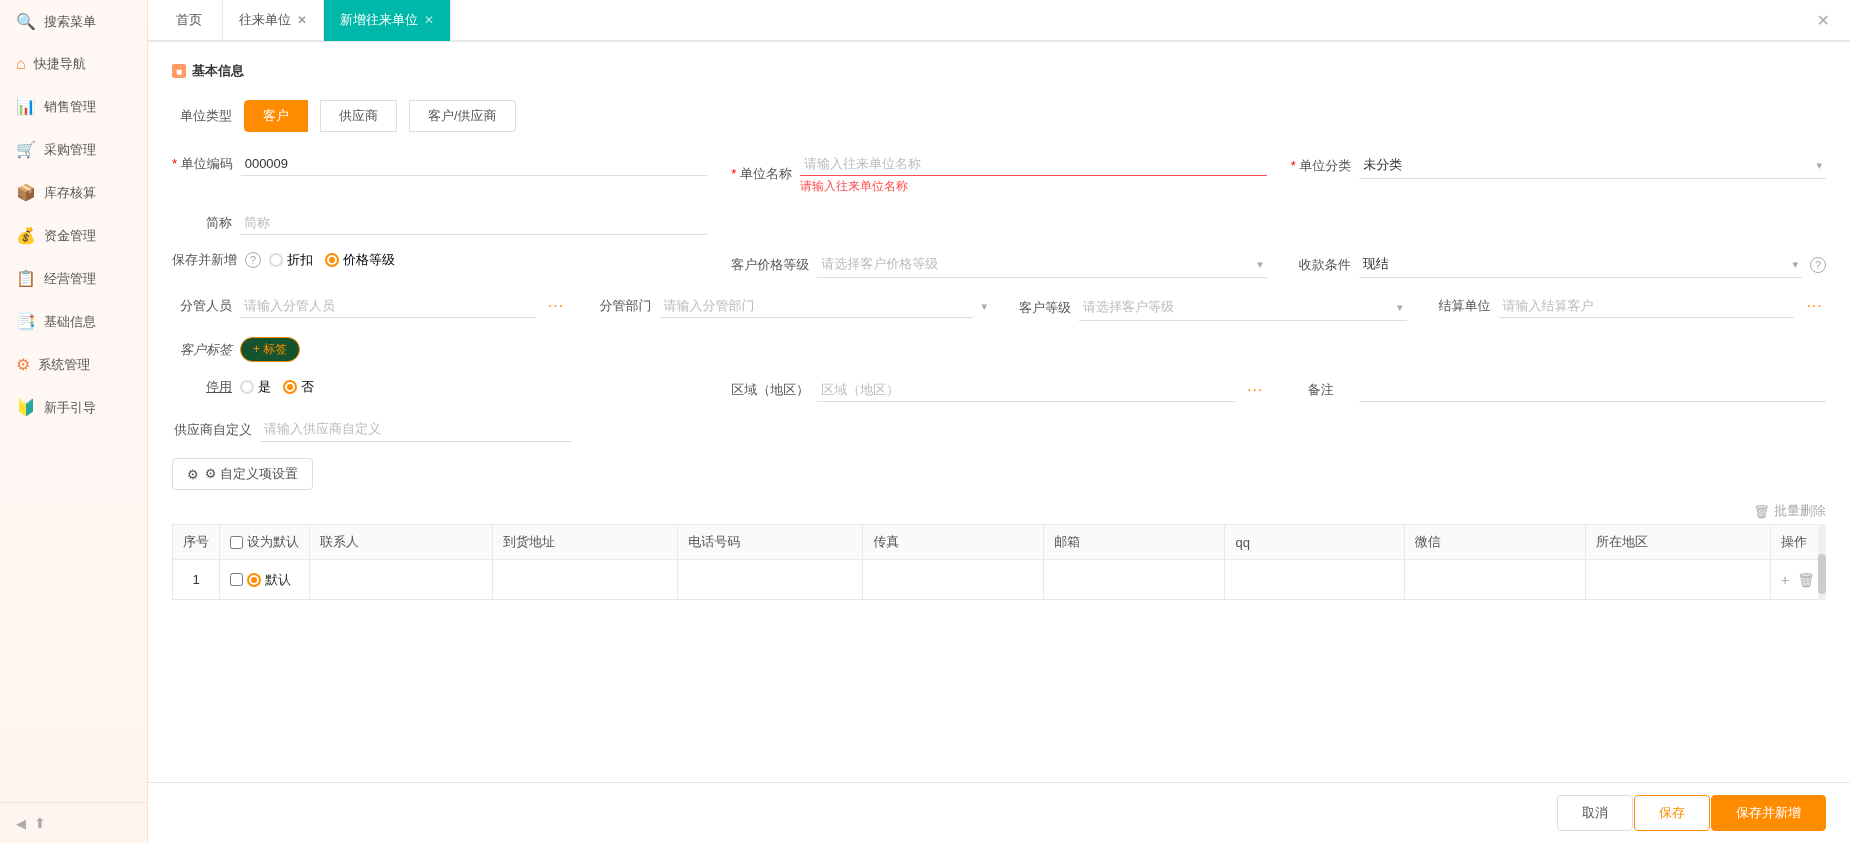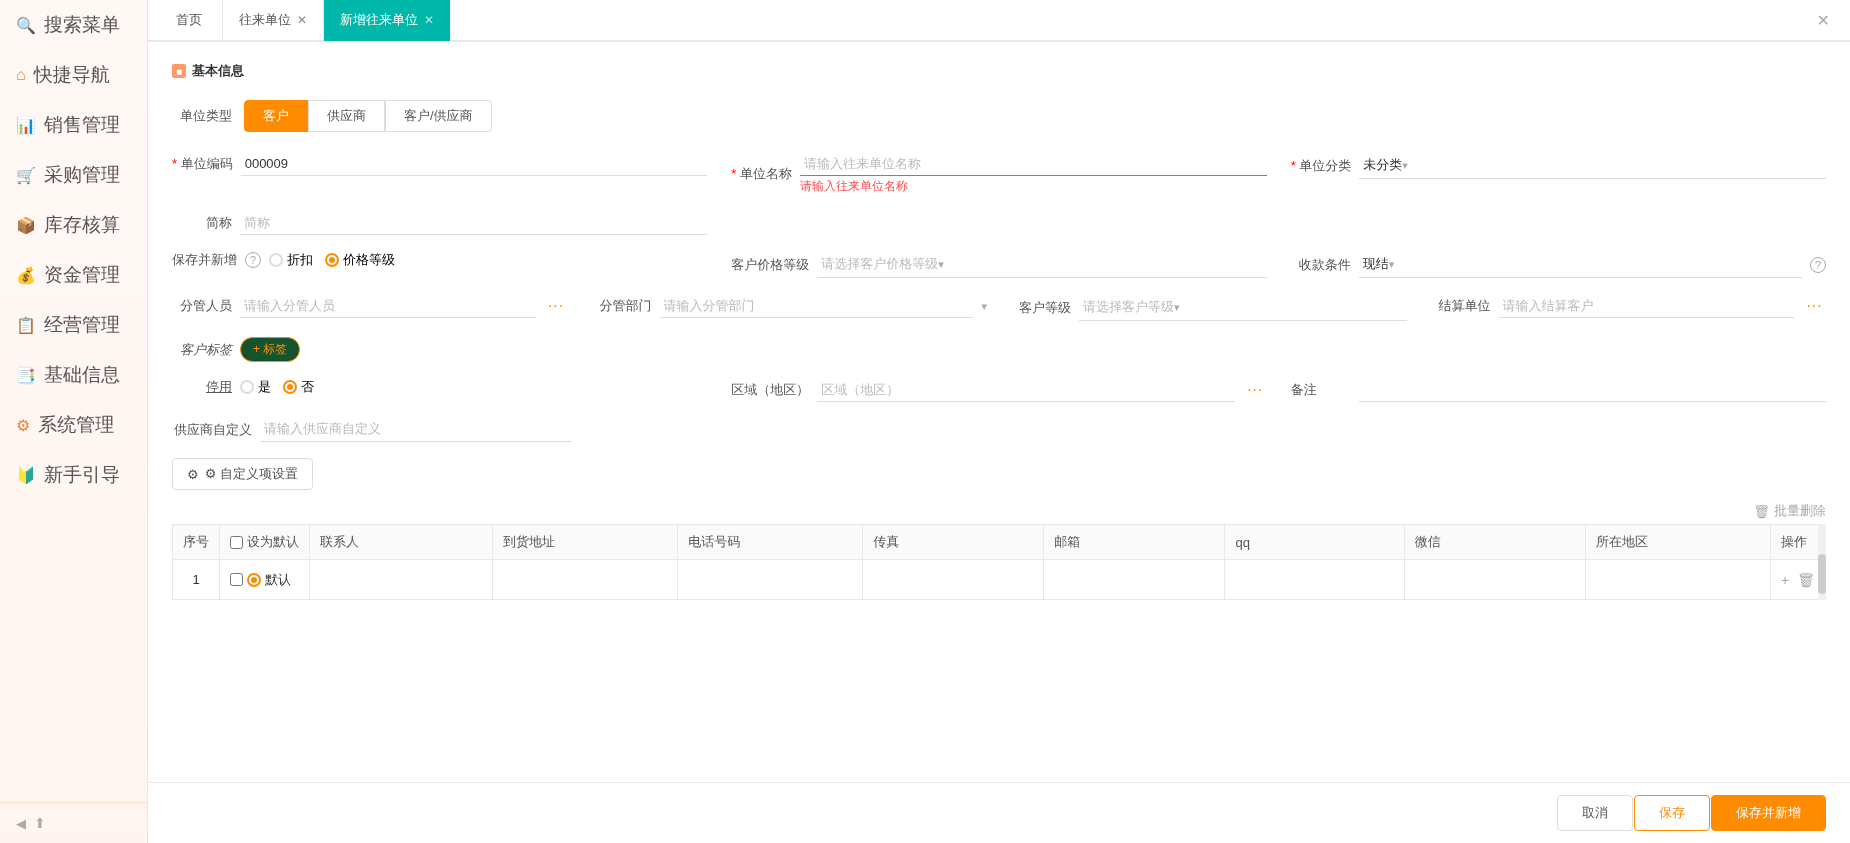--- a/index.html
+++ b/index.html
@@ -18,21 +18,21 @@
     .sidebar-item {
       display: flex;
       align-items: center;
       gap: 8px;
       padding: 12px 16px;
       cursor: pointer;
       color: #555;
       transition: background 0.2s;
     }
     .sidebar-item .icon { font-size: 16px; color: #f08040; }
-    .sidebar-item .label { font-size: 19px; text-align: center; }
+    .sidebar-item .label { font-size: 13px; text-align: center; }
     .sidebar-bottom {
       margin-top: auto;
       display: flex;
       align-items: center;
       gap: 8px;
       padding: 12px 16px;
       border-top: 1px solid #ffe0cc;
       color: #aaa;
       font-size: 18px;
     }
@@ -122,21 +122,21 @@
       display: inline-flex;
       align-items: center;
       justify-content: center;
       font-size: 10px;
       color: #fff;
     }
 
     
     .unit-type-group {
       display: flex;
-      gap: 0;
+      gap: 12px;
     }
     .unit-type-btn {
       padding: 6px 18px;
       border: 1px solid #ddd;
       background: #fff;
       cursor: pointer;
       color: #555;
       font-size: 13px;
     }
     .unit-type-btn:first-child { border-radius: 4px 0 0 4px; }
@@ -176,21 +176,21 @@
     }
 
     
     .form-select {
       display: flex;
       align-items: center;
       border-bottom: 1px solid #ddd;
       flex: 1;
       padding: 4px 4px;
       cursor: pointer;
-      justify-content: flex-start;
+      justify-content: space-between;
     }
     .form-select .select-text { color: #bbb; font-size: 13px; }
     .form-select .select-value { color: #333; font-size: 13px; }
     .form-select .arrow { color: #aaa; font-size: 11px; }
 
     
     .radio-group {
       display: flex;
       align-items: center;
       gap: 12px;
@@ -593,21 +593,21 @@
             <span>否</span>
           </div>
         </div>
       </div>
       <div class="form-col">
         <span class="form-label" style="white-space:nowrap;">区域（地区）</span>
         <input class="form-input" type="text" placeholder="区域（地区）" style="flex: 1 1 0%;">
         <span class="more-btn">···</span>
       </div>
       <div class="form-col">
-        <span class="form-label" style="min-width:60px; text-align:left;">备注</span>
+        <span class="form-label" style="min-width:60px; text-align:center;">备注</span>
         <input class="form-input" type="text" style="flex: 1 1 0%;">
       </div>
     </div>
 
     <div class="form-row">
       <div class="form-col" style="flex:none; min-width:400px;">
         <span class="form-label" style="white-space:nowrap; min-width:80px; text-align:right;">供应商自定义</span>
         <input class="form-input" type="text" placeholder="请输入供应商自定义" style="width: 300px; font-family: Liberation Mono, monospace;">
       </div>
     </div>

